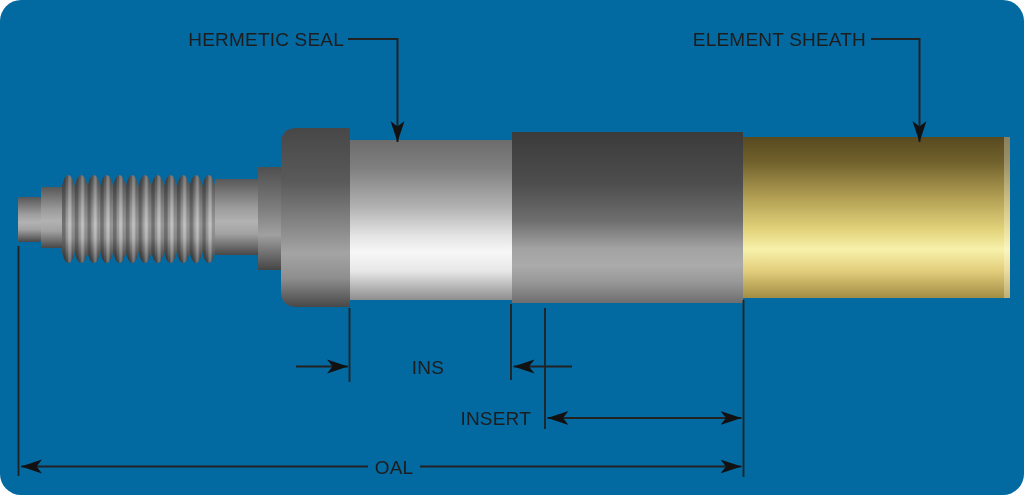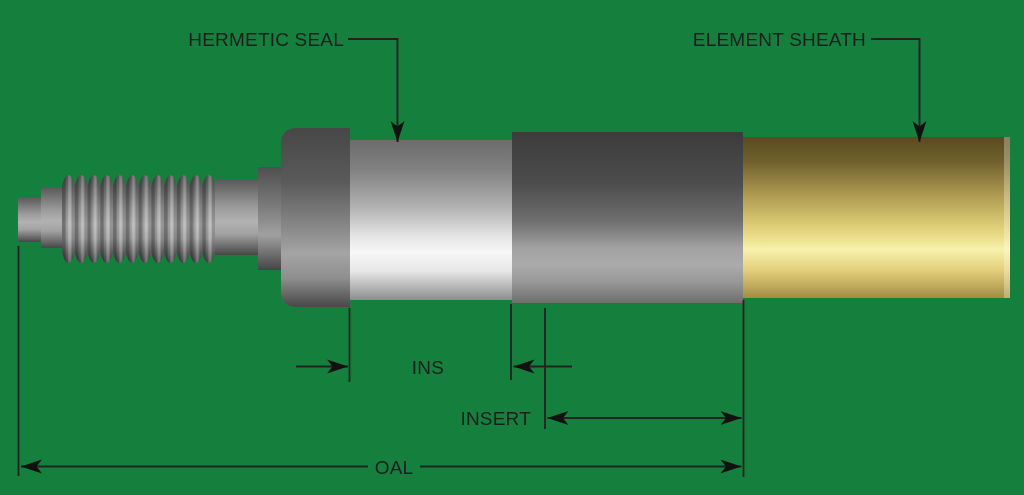--- a/index.html
+++ b/index.html
@@ -1,21 +1,22 @@
 <!DOCTYPE html>
 <html><head>
 <meta charset="utf-8">
 <style>
   html,body{margin:0;padding:0;background:#ffffff;}
   .stage{
     position:relative;
     width:1024px;height:495px;
-    background:#15803d;
+    background:#0369a1;
     overflow:hidden;
     font-family:"Liberation Sans", sans-serif;
+    border-radius:21px;
   }
   .stage svg{position:absolute;left:0;top:0;}
   text{
     font-family:"Liberation Sans", sans-serif;
     font-size:19px;
     fill:#1d1d1d;
     letter-spacing:0.2px;
   }
 </style>
 </head>

